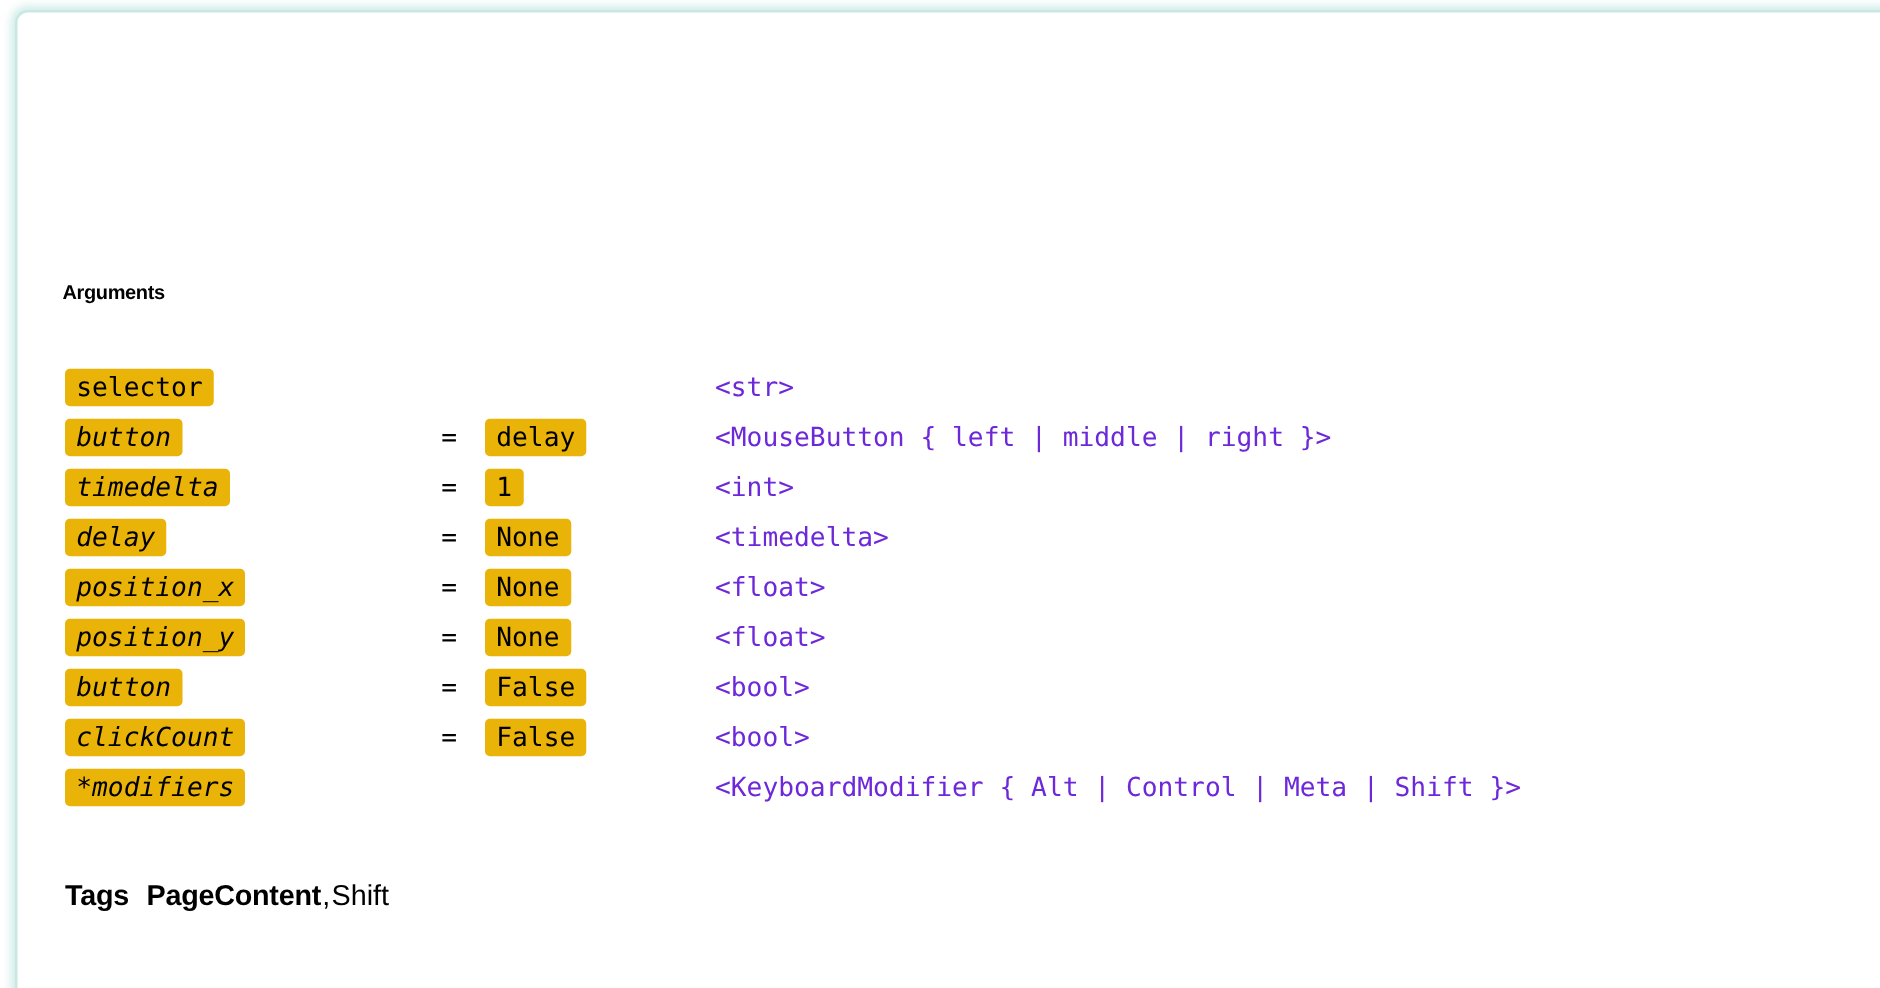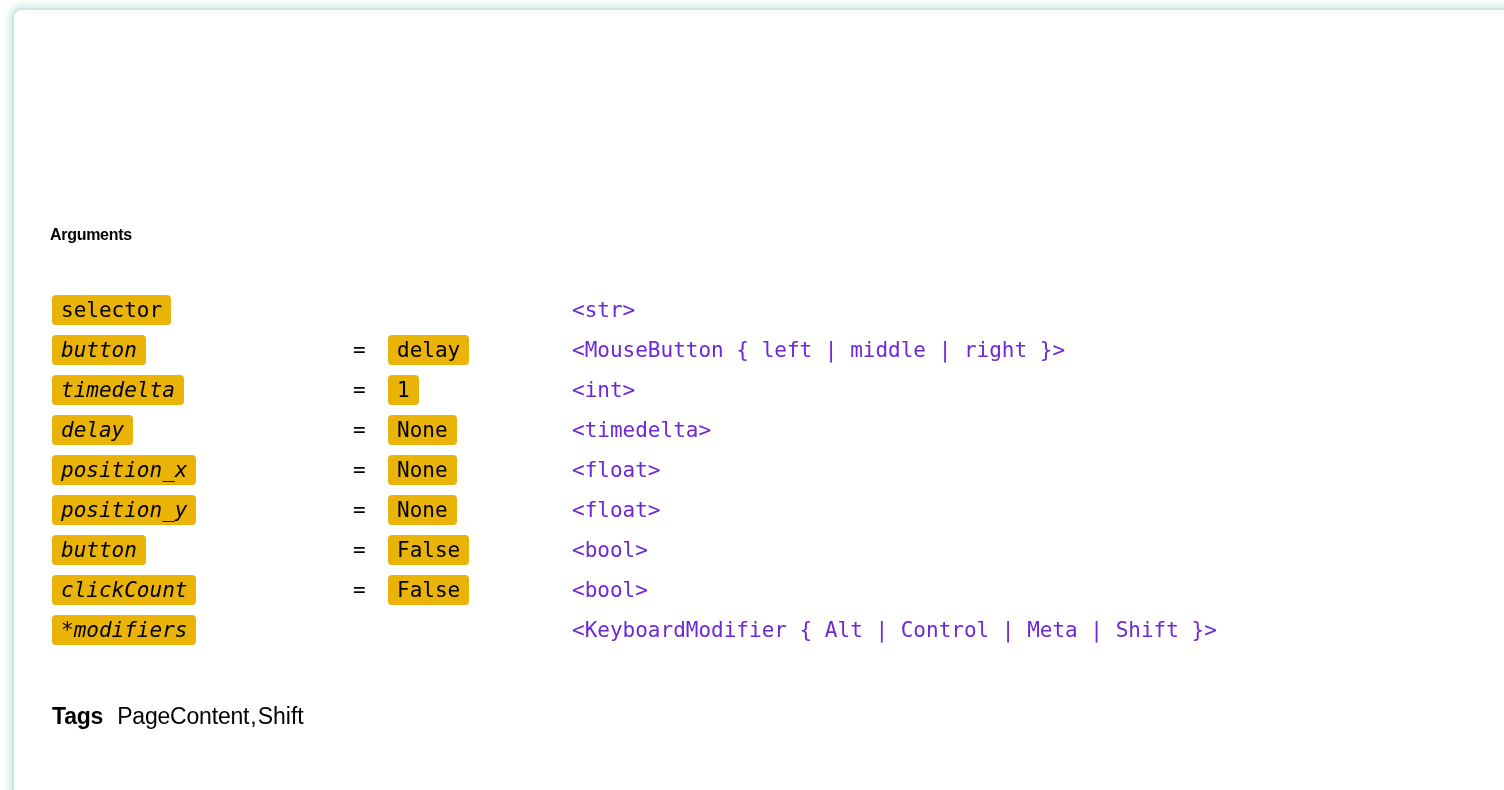--- a/index.html
+++ b/index.html
@@ -116,21 +116,21 @@
     color: #000000;
     white-space: nowrap;
   }
   .tags-label {
     font-weight: 700;
     letter-spacing: -0.2px;
     text-align: center;
   }
   .tags-list {
     margin-left: 14px;
-    font-weight: 400;
+    font-weight: 700;
     letter-spacing: -0.2px;
     text-align: right;
   }
   .tag-sep { margin: 0 1px; }
 </style>
 </head>
 <body>
 
 <div class="card-wrap">
   <div class="card"></div>

